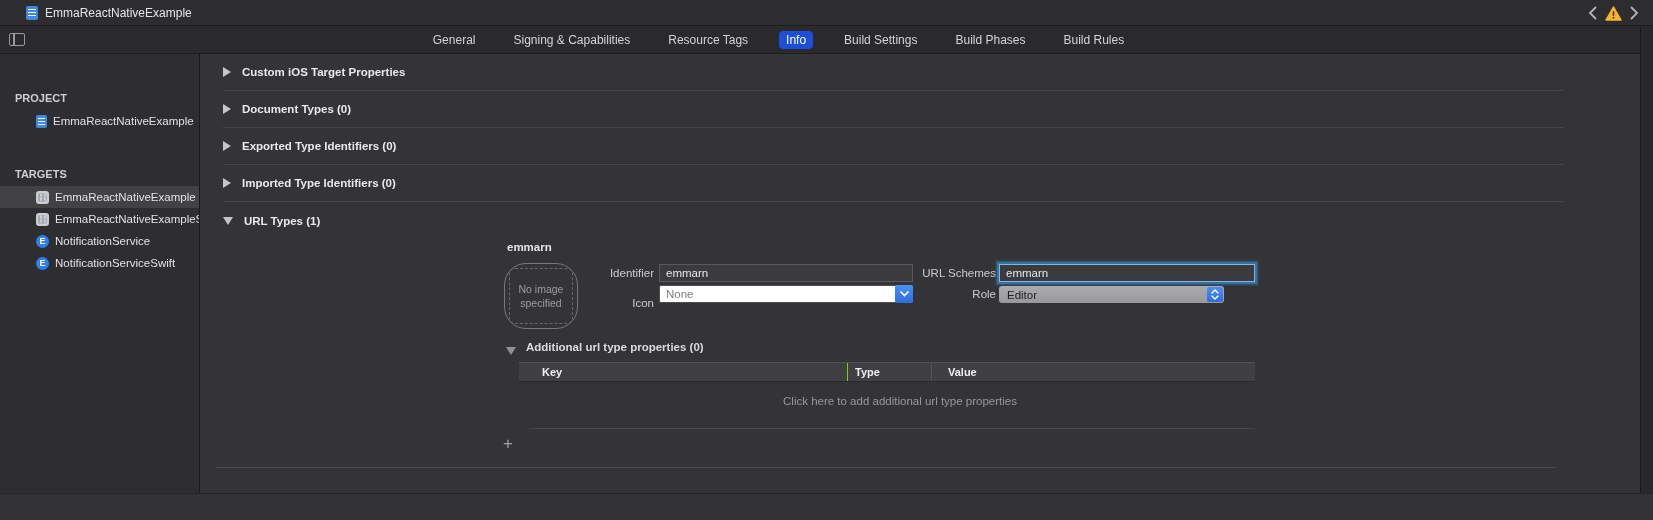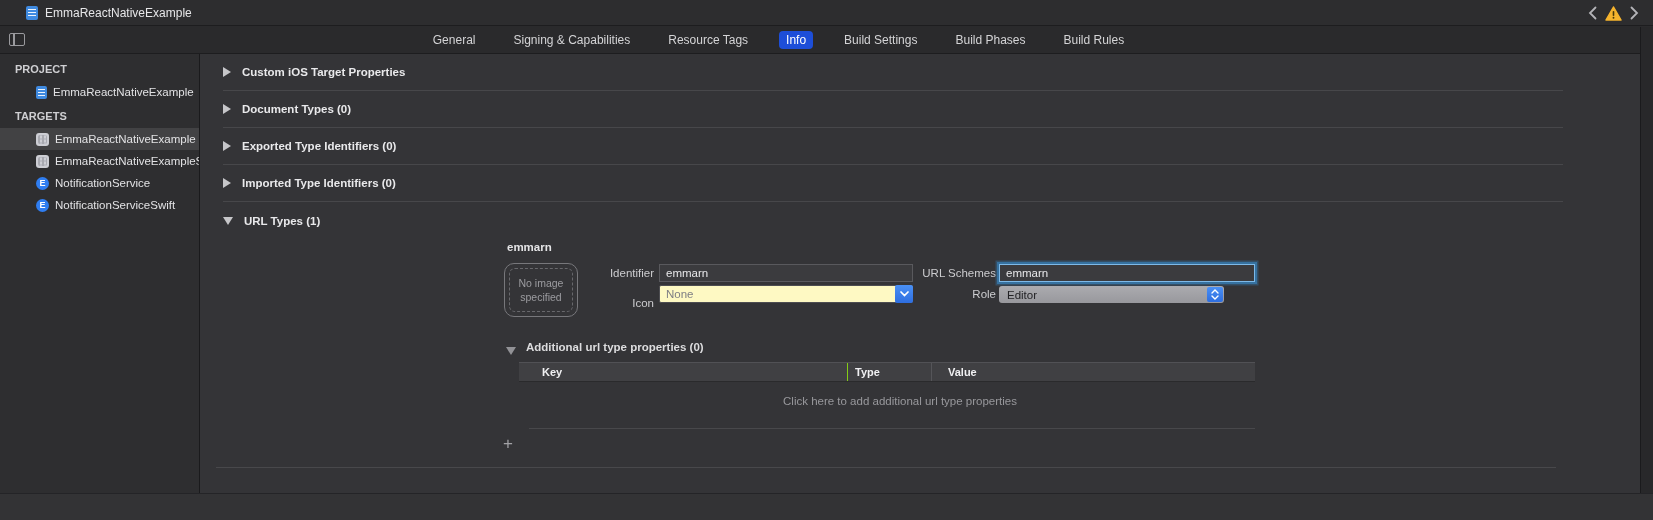--- a/index.html
+++ b/index.html
@@ -32,21 +32,21 @@
   .sidebar-toggle::after { content:""; position:absolute; left:3px; top:0; bottom:0; width:1.5px; background:#9a9a9e; }
   .tabs { position:absolute; left:0; right:0; display:flex; justify-content:center; gap:24px; transform:translateX(-48px); }
   .tab { color:#d4d4d6; font-size:12px; padding:2px 7px; border-radius:4px; white-space:nowrap; }
   .tab.active { background:#1d4ed8; color:#ffffff; }
 
   
   .main { display:flex; height:439px; }
 
   
   .sidebar { width:200px; background:#2e2e30; border-right:1px solid #1a1a1c; padding-top:2px; flex:none; }
-  .side-header { font-size:11px; font-weight:bold; color:#cfcfd2; padding:7px 0 6px 15px; }
+  .side-header { font-size:11px; font-weight:bold; color:#cfcfd2; padding:7px 0 6px 15px;margin-top:29px; }
   .side-item { height:22px; display:flex; align-items:center; padding-left:36px; gap:6px; font-size:11.5px; color:#e2e2e4; white-space:nowrap; overflow:hidden; }
   .side-item.selected { background:#424244; }
   .icon-doc { width:11px; height:13px; background:#3f8ae0; border-radius:2px; position:relative; flex:none; }
   .icon-doc::after { content:""; position:absolute; left:2px; right:2px; top:3px; height:7px;
     background:linear-gradient(#fff 0 1px,transparent 1px 3px,#fff 3px 4px,transparent 4px 6px,#fff 6px 7px,transparent 7px); opacity:.9;}
   .icon-app { width:13px; height:13px; background:#cdced4; border-radius:3px; position:relative; flex:none; }
   .icon-app::after { content:""; position:absolute; inset:2px; border-radius:2px;
     background:repeating-linear-gradient(90deg,#9fa0a8 0 2px,transparent 2px 4px),repeating-linear-gradient(0deg,#b9bac2 0 2px,transparent 2px 4px); opacity:.8;}
   .icon-ext { width:13px; height:13px; background:#2f7df0; border-radius:50%; color:#fff; font-size:9px; font-weight:bold;
     display:flex; align-items:center; justify-content:center; flex:none; }
@@ -56,31 +56,31 @@
   .sections { margin-left:23px; width:1340px; }
   .sec-row { height:37px; display:flex; align-items:center; gap:11px; }
   .sec-row.bordered { border-bottom:1px solid #47474a; }
   .tri-right { width:0; height:0; border-left:8px solid #c6c6c9; border-top:5px solid transparent; border-bottom:5px solid transparent; }
   .tri-down { width:0; height:0; border-top:8px solid #c6c6c9; border-left:5px solid transparent; border-right:5px solid transparent; }
   .sec-label { font-size:11.5px; font-weight:bold; color:#e9e9eb; }
 
   
   .url-body { position:relative; margin-left:-23px; width:1439px; height:229px; }
   .url-name { position:absolute; left:307px; top:2px; font-size:11.5px; font-weight:600; color:#e4e4e6; }
-  .img-well { position:absolute; left:304px; top:24px; width:74px; height:54px;
-    border:1px solid #77777b; border-radius:10px; }
+  .img-well { position:absolute; left:304px; top:24px; width:74px; height:66px;
+    border:1px solid #77777b; border-radius:22px; }
   .img-well-inner { position:absolute; inset:4px; border:1px dashed #68686c; border-radius:6px;
     display:flex; align-items:center; justify-content:center; }
   .img-well-text { width:46px; text-align:center; font-size:10.5px; line-height:1.35; color:#9c9ca0; }
 
   .fld-label { position:absolute; width:110px; text-align:right; font-size:11.5px; color:#cccccf; }
   .txt-field { position:absolute; height:18px; background:#3b3b3e; border:1px solid #59595d;
     font-size:11.5px; color:#e8e8ea; display:flex; align-items:center; padding-left:6px; }
   .txt-field.focused { border:1px solid #7db9e8; box-shadow:0 0 0 2px #36719f, 0 0 0 3.5px rgba(54,113,159,.45); }
-  .combo { position:absolute; height:18px; background:#fef9c3; border:1px solid #4d4d51;
+  .combo { position:absolute; height:18px; background:#ffffff; border:1px solid #4d4d51;
     font-size:11.5px; color:#7e7e84; display:flex; align-items:center; padding-left:6px; border-radius:2px; }
   .combo-btn { position:absolute; right:-1px; top:-1px; width:18px; height:18px; background:linear-gradient(#4a90f5,#2e6ee0);
     border-radius:2px; display:flex; align-items:center; justify-content:center; }
   .popup { position:absolute; height:17px; background:linear-gradient(#ababaf,#98989d); border-radius:3px;
     font-size:11.5px; color:#232326; display:flex; align-items:center; padding-left:8px; }
   .popup-btn { position:absolute; right:1px; top:1px; width:16px; height:15px; background:linear-gradient(#4a90f5,#2e6ee0);
     border-radius:2px; display:flex; align-items:center; justify-content:center; }
 
   .addprops-tri { position:absolute; left:306px; top:108px; width:0; height:0;
     border-top:8px solid #929296; border-left:5px solid transparent; border-right:5px solid transparent; }

